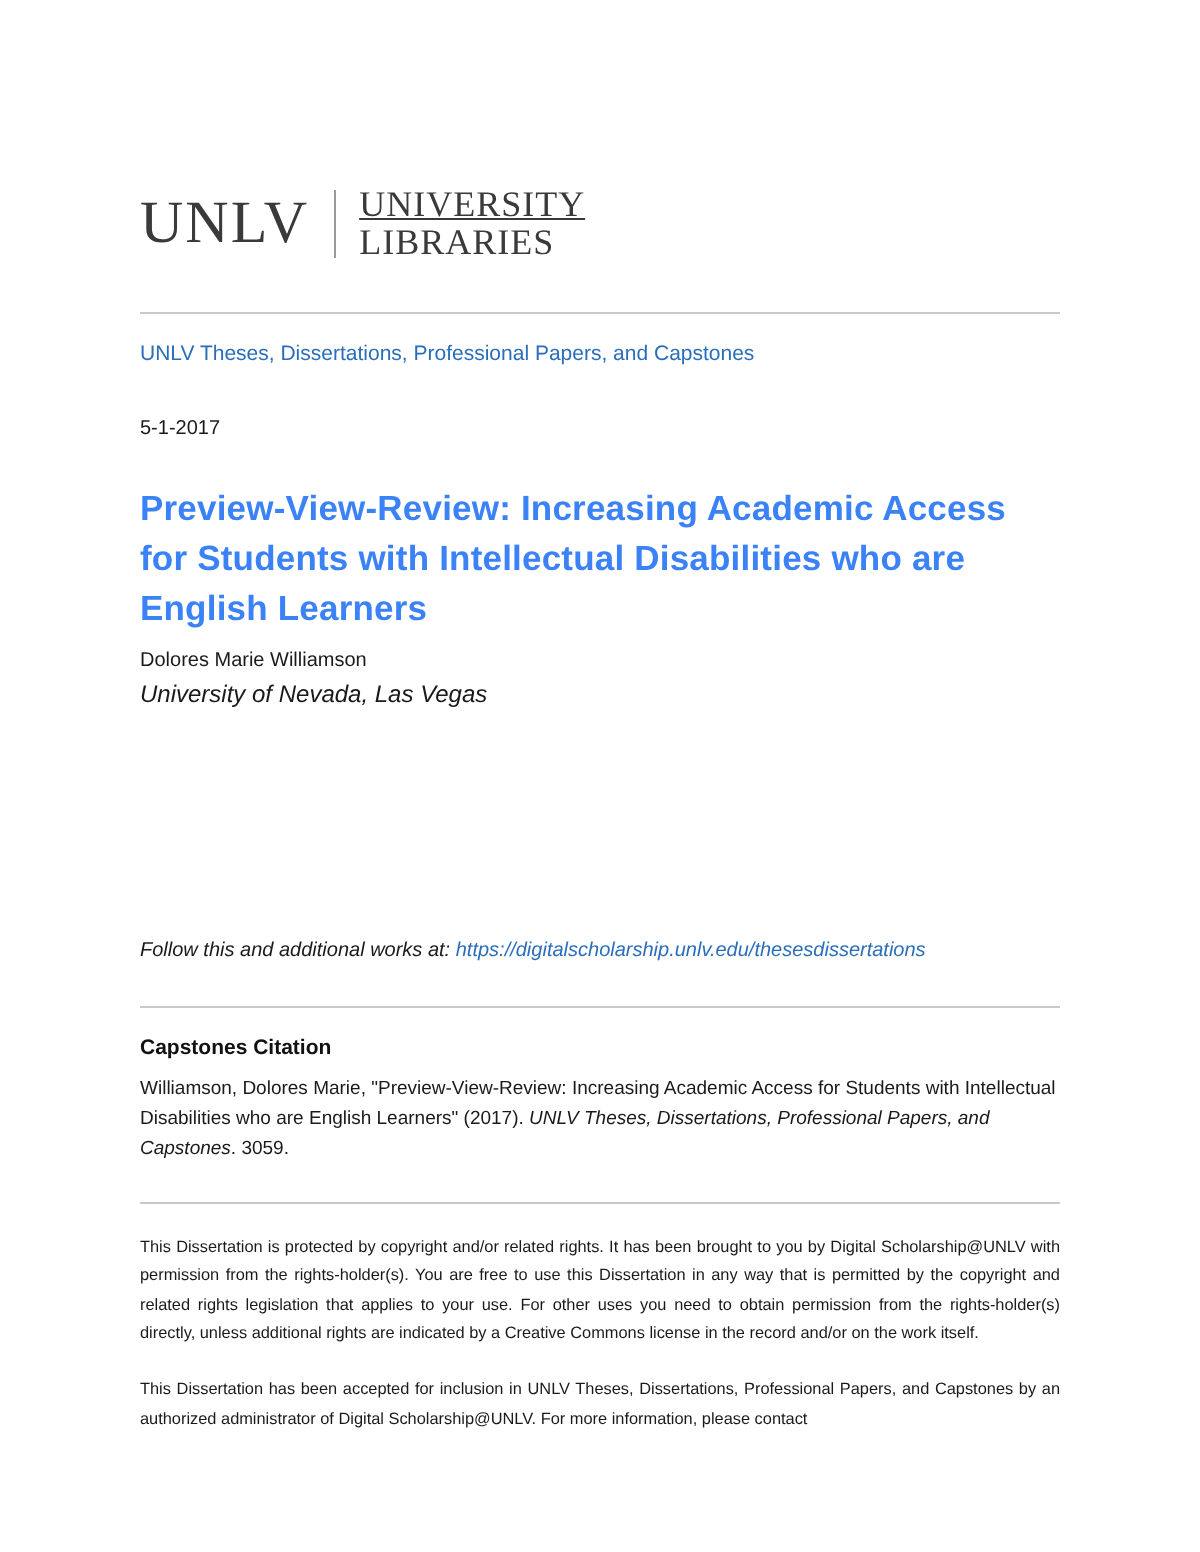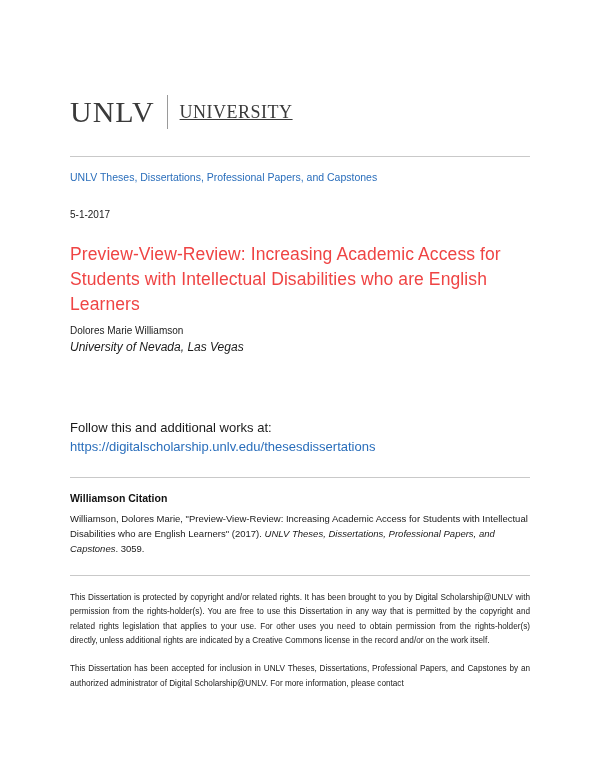--- a/index.html
+++ b/index.html
@@ -88,46 +88,47 @@
   .date {
     margin-top: 24px;
     font-size: 10px;
     color: #1a1a1a;
   }
 
   
   .doc-title {
     margin-top: 22px;
     font-size: 17.5px;
-    font-weight: 400;
+    font-weight: 700;
     line-height: 1.42;
-    color: #ef4444;
+    color: #3b82f6;
     letter-spacing: 0.1px;
   }
 
   
   .author {
     margin-top: 6px;
     font-size: 10px;
     color: #1a1a1a;
     line-height: 1.5;
   }
   .affiliation {
     font-size: 12px;
     font-style: italic;
     color: #1a1a1a;
     line-height: 1.5;
   }
 
   
   .follow {
-    margin-top: 62px;
-    font-size: 13px;
+    margin-top: 112px;
+    font-size: 10px;
     color: #1a1a1a;
     line-height: 1.5;
+    font-style: italic;
   }
   a.link {
     color: #2a6ebb;
     text-decoration: none;
   }
   .partof {
     margin-top: 10px;
     font-size: 10px;
     color: #1a1a1a;
     line-height: 1.55;
@@ -183,20 +184,21 @@
 
 <div class="page">
   <div class="content">
 
     
     <div class="logo-block">
       <div class="logo-unlv">UNLV</div>
       <div class="logo-divider"></div>
       <div class="logo-words">
         <span class="l1">UNIVERSITY</span>
+        <span class="l2">LIBRARIES</span>
       </div>
     </div>
 
     <div class="rule rule-top"></div>
 
     
     <a class="series" href="#">UNLV Theses, Dissertations, Professional Papers, and Capstones</a>
 
     
     <div class="date">5-1-2017</div>
@@ -210,21 +212,21 @@
 
     
     <div class="follow">
       <span>Follow this and additional works at: </span><a class="link" href="#">https://digitalscholarship.unlv.edu/thesesdissertations</a>
     </div>
 
 
     <div class="rule rule-mid"></div>
 
     
-    <div class="rc-head">Williamson Citation</div>
+    <div class="rc-head">Capstones Citation</div>
     <div class="rc-body">
       <span>Williamson, Dolores Marie, "Preview-View-Review: Increasing Academic Access for Students with Intellectual Disabilities who are English Learners" (2017). </span><span class="ital">UNLV Theses, Dissertations, Professional Papers, and Capstones</span><span>. 3059.</span>
     </div>
 
     <div class="rule rule-bottom"></div>
 
     
     <div class="legal">This Dissertation is protected by copyright and/or related rights. It has been brought to you by Digital Scholarship@UNLV with permission from the rights-holder(s). You are free to use this Dissertation in any way that is permitted by the copyright and related rights legislation that applies to your use. For other uses you need to obtain permission from the rights-holder(s) directly, unless additional rights are indicated by a Creative Commons license in the record and/or on the work itself.</div>
     <div class="legal second">
       <span>This Dissertation has been accepted for inclusion in UNLV Theses, Dissertations, Professional Papers, and Capstones by an authorized administrator of Digital Scholarship@UNLV. For more information, please contact </span>

